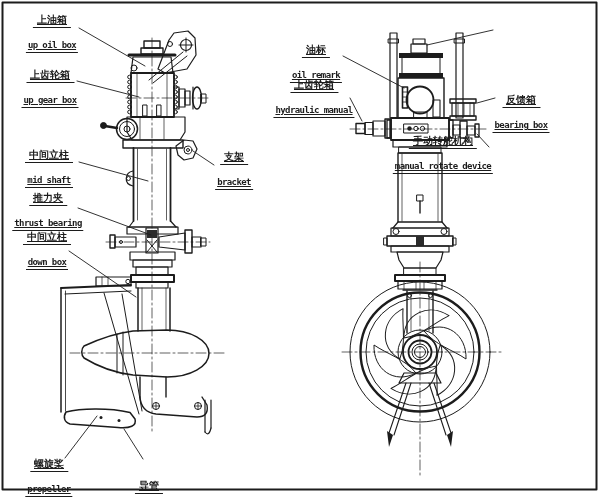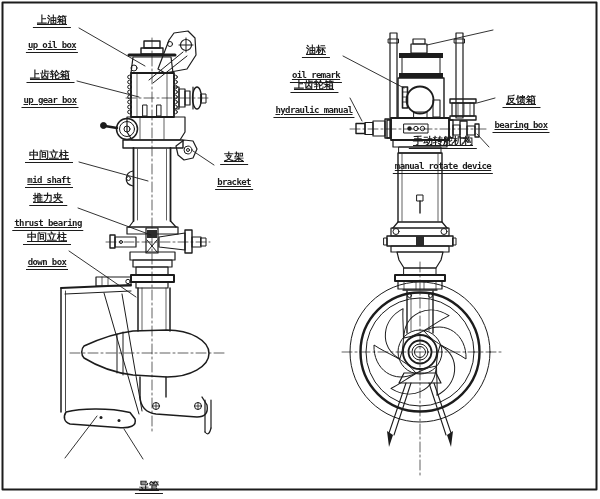--- a/index.html
+++ b/index.html
@@ -368,20 +368,24 @@
   <span class="en">mid shaft</span>
 </div>
 <div class="lbl" style="left:48px;top:192px">
   <span class="zh">推力夹</span>
   <span class="en">thrust bearing</span>
 </div>
 <div class="lbl" style="left:47px;top:231px">
   <span class="zh">中间立柱</span>
   <span class="en">down box</span>
 </div>
+<div class="lbl" style="left:49px;top:458px">
+  <span class="zh">螺旋桨</span>
+  <span class="en">propeller</span>
+</div>
 <div class="lbl" style="left:149px;top:480px">
   <span class="zh">导管</span>
   <span class="en">shaft</span>
 </div>
 <div class="lbl" style="left:234px;top:151px">
   <span class="zh">支架</span>
   <span class="en">bracket</span>
 </div>
 <div class="lbl" style="left:316px;top:44px">
   <span class="zh">油标</span>

